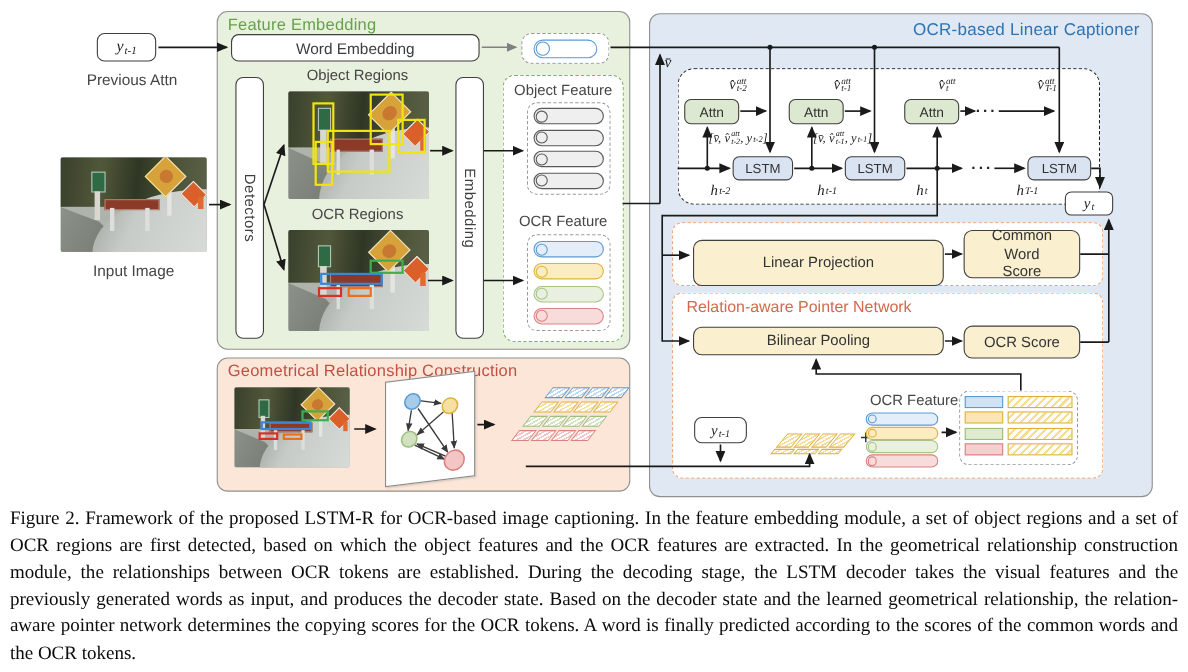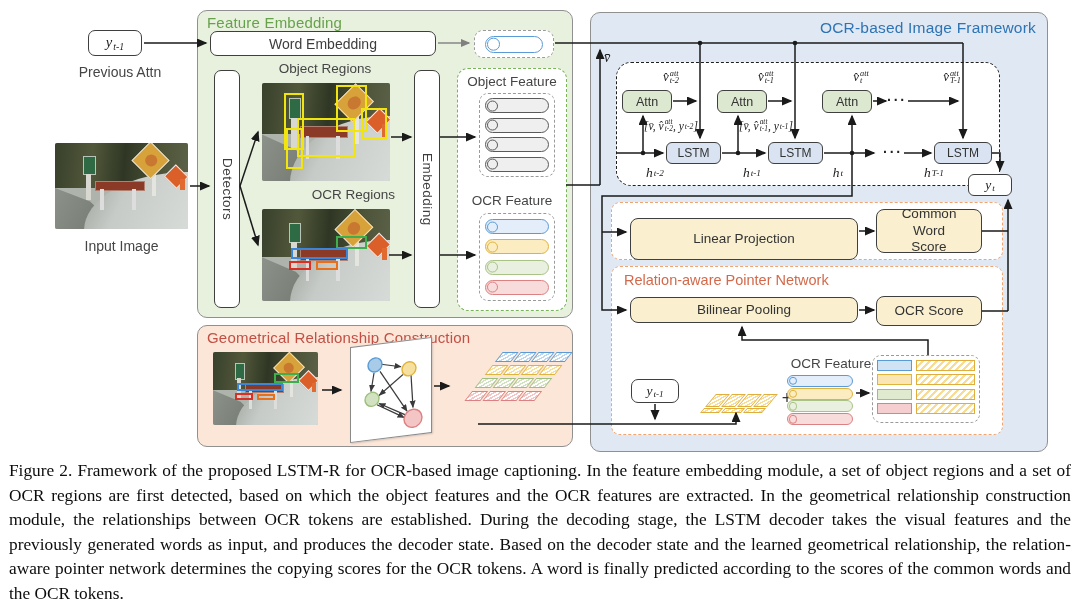--- a/index.html
+++ b/index.html
@@ -143,21 +143,21 @@
   <div class="obj-overlay" style="position:absolute;inset:0;">
     <div class="ob1"></div>
         <div class="ob2"></div>
         <div class="ob3"></div>
         <div class="ob4"></div>
         <div class="ob5"></div>
   </div>
 
 </div>
 
-  <div class="abs lbl" style="left:255px;top:187px;width:140px;text-align:right;">OCR Regions</div>
+  <div class="abs lbl" style="left:255px;top:187px;width:140px;">OCR Regions</div>
   <div class="photo" data-variant="ocr" style="left:262px;top:209px;width:128px;height:92px;">
   <div class="p-trees"></div>
   <div class="p-rock"></div>
   <div class="p-road"></div>
   <div class="p-g1"></div>
   <div class="p-post0"></div>
   <div class="p-plank"></div>
   <div class="p-post1"></div>
   <div class="p-post2"></div>
   <div class="p-post3"></div>
@@ -259,21 +259,21 @@
       </div>
     <div class="trow">
         <div class="tcell t-red"></div>
         <div class="tcell t-red"></div>
         <div class="tcell t-red"></div>
         <div class="tcell t-red"></div>
       </div>
   </div>
 
   <div class="abs module mod-blue" style="left:590px;top:12px;width:458px;height:440px;"></div>
-  <div class="abs mod-title" style="left:706px;top:19px;width:330px;text-align:right;color:#2e74b5;font-size:15.5px;">OCR-based Image Framework</div>
+  <div class="abs mod-title" style="left:706px;top:19px;width:330px;text-align:right;color:#2e74b5;font-size:15.5px;">OCR-based Linear Captioner</div>
 
   <div class="abs math" style="left:604px;top:50px;font-size:14px;">v̄</div>
 
   <div class="abs dec-box" style="left:616px;top:62px;width:384px;height:124px;"></div>
 
   <div class="abs math ctr" style="left:648px;top:68px;width:46px;height:18px;font-size:13px;">
       <span>v̂</span>
       <span class="stk">
         <span>att</span>
         <span>t-2</span>

